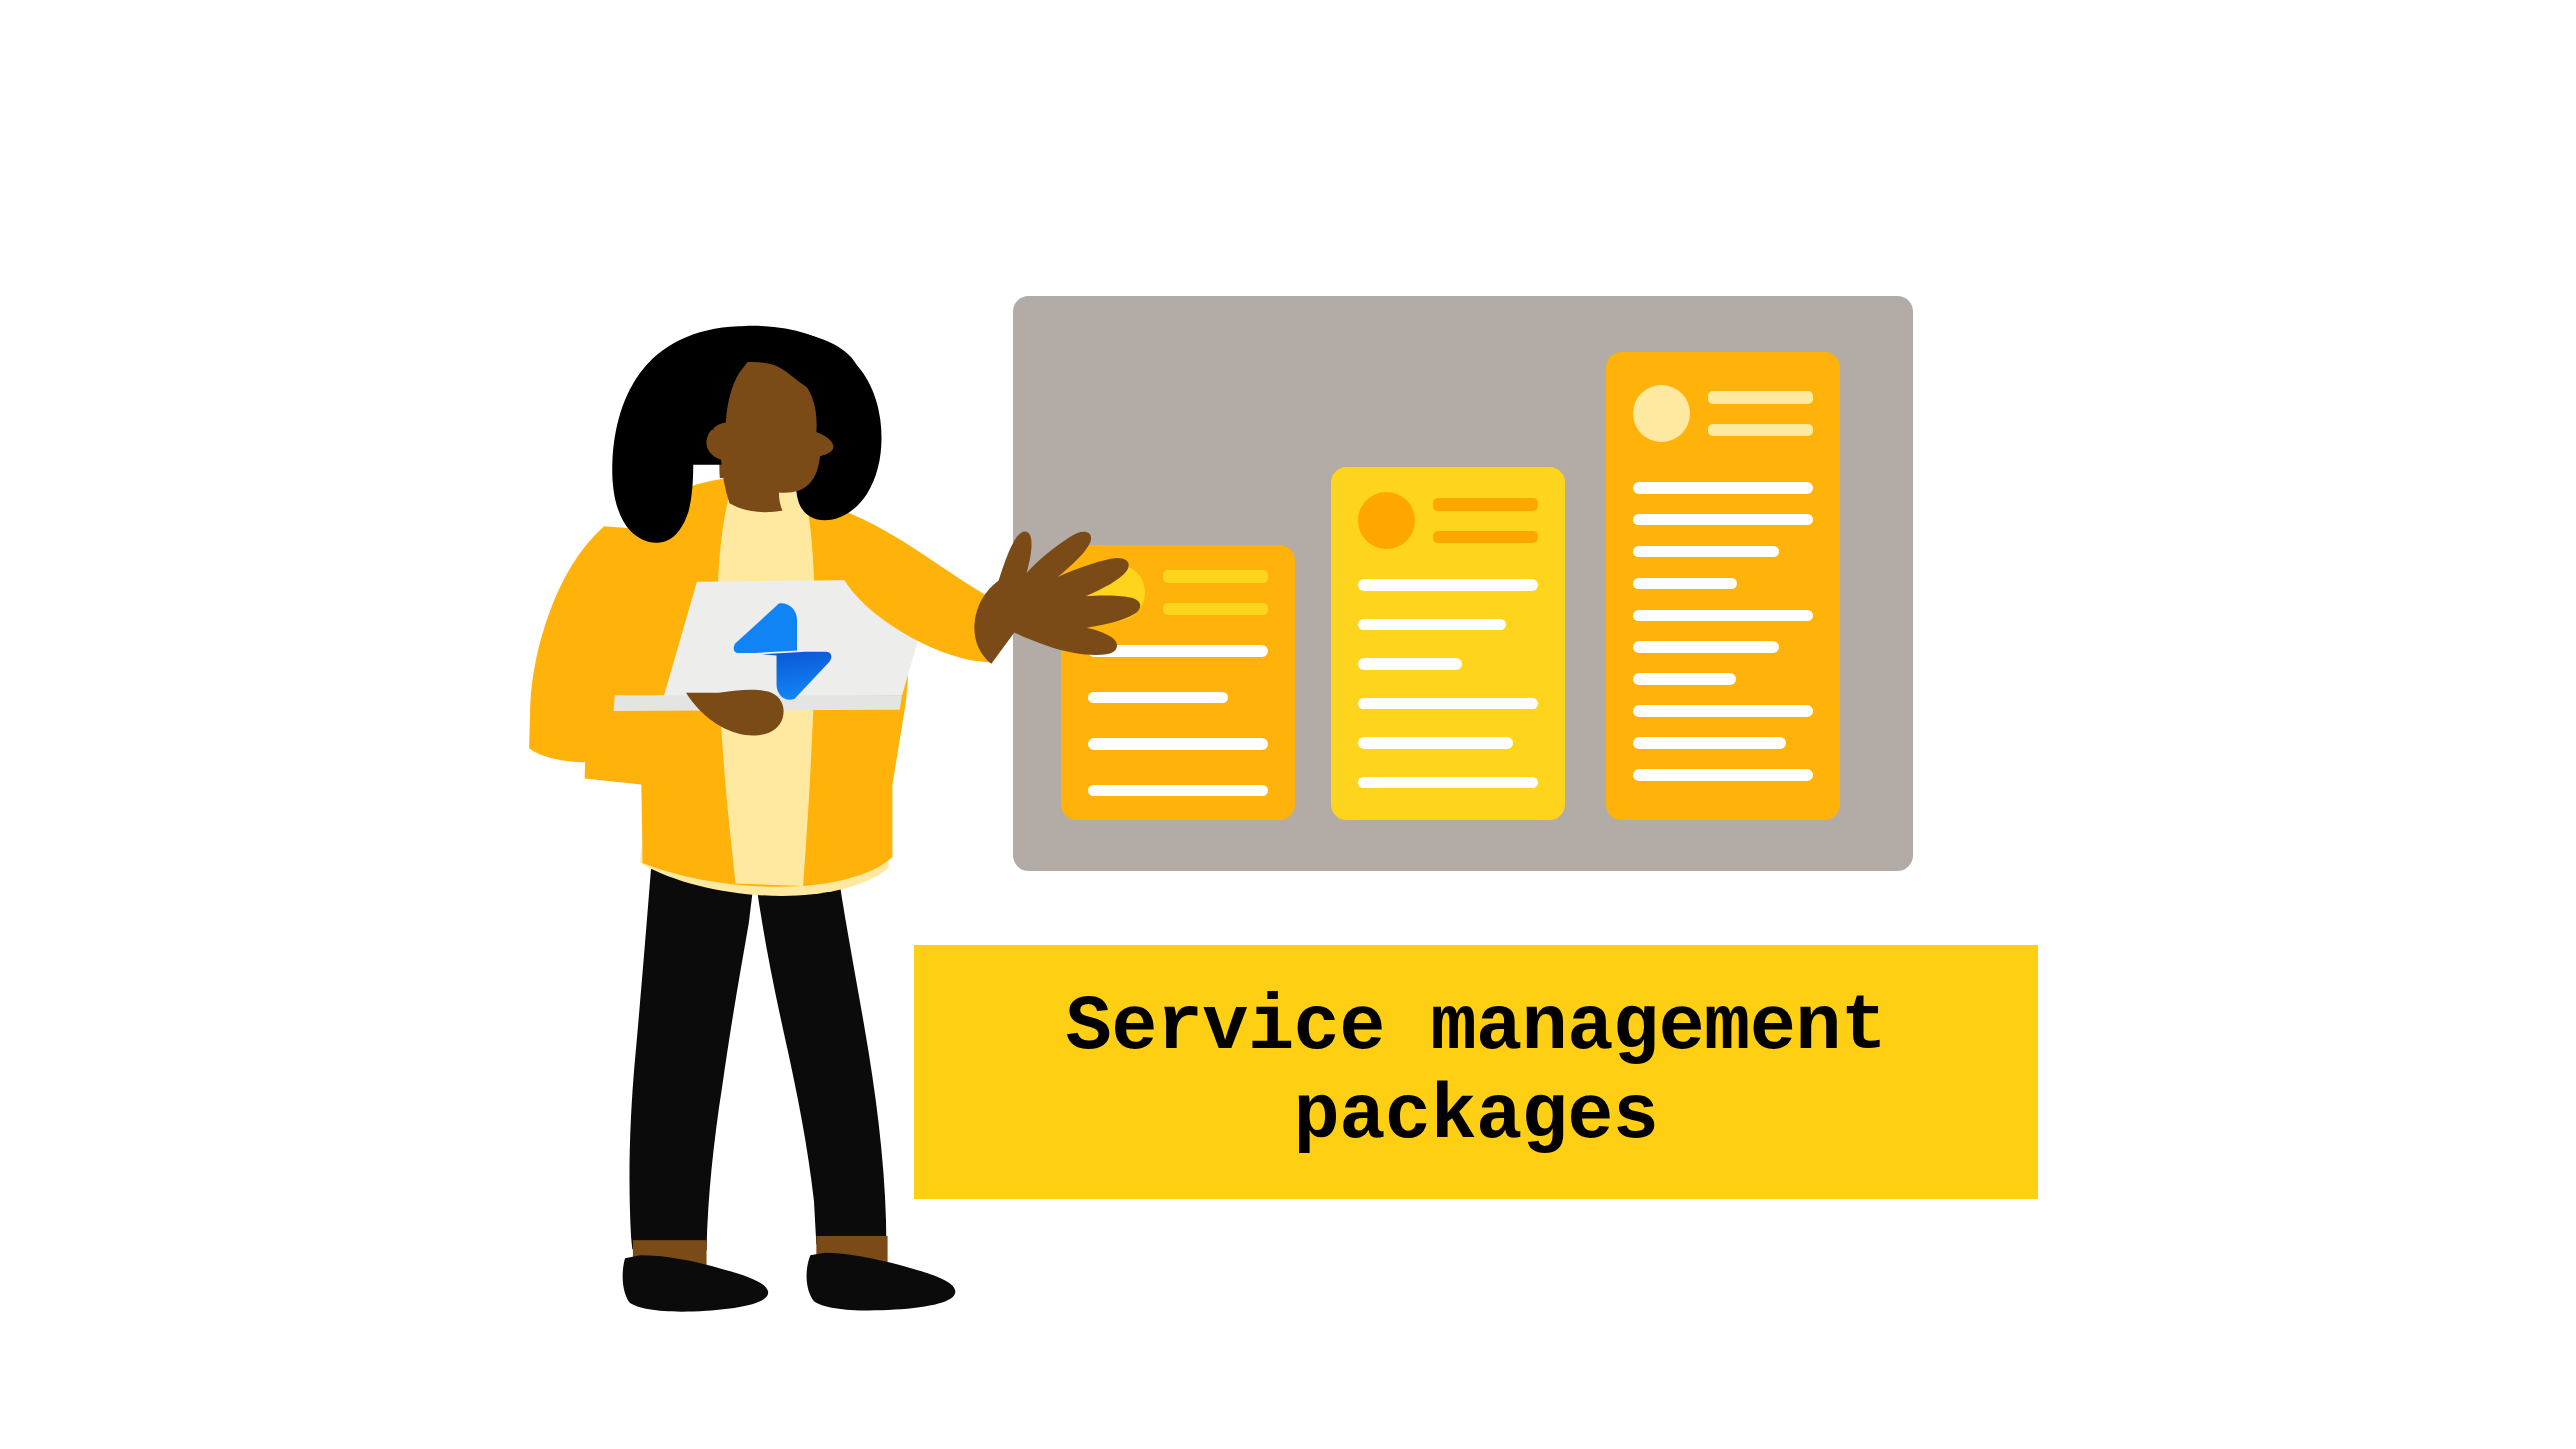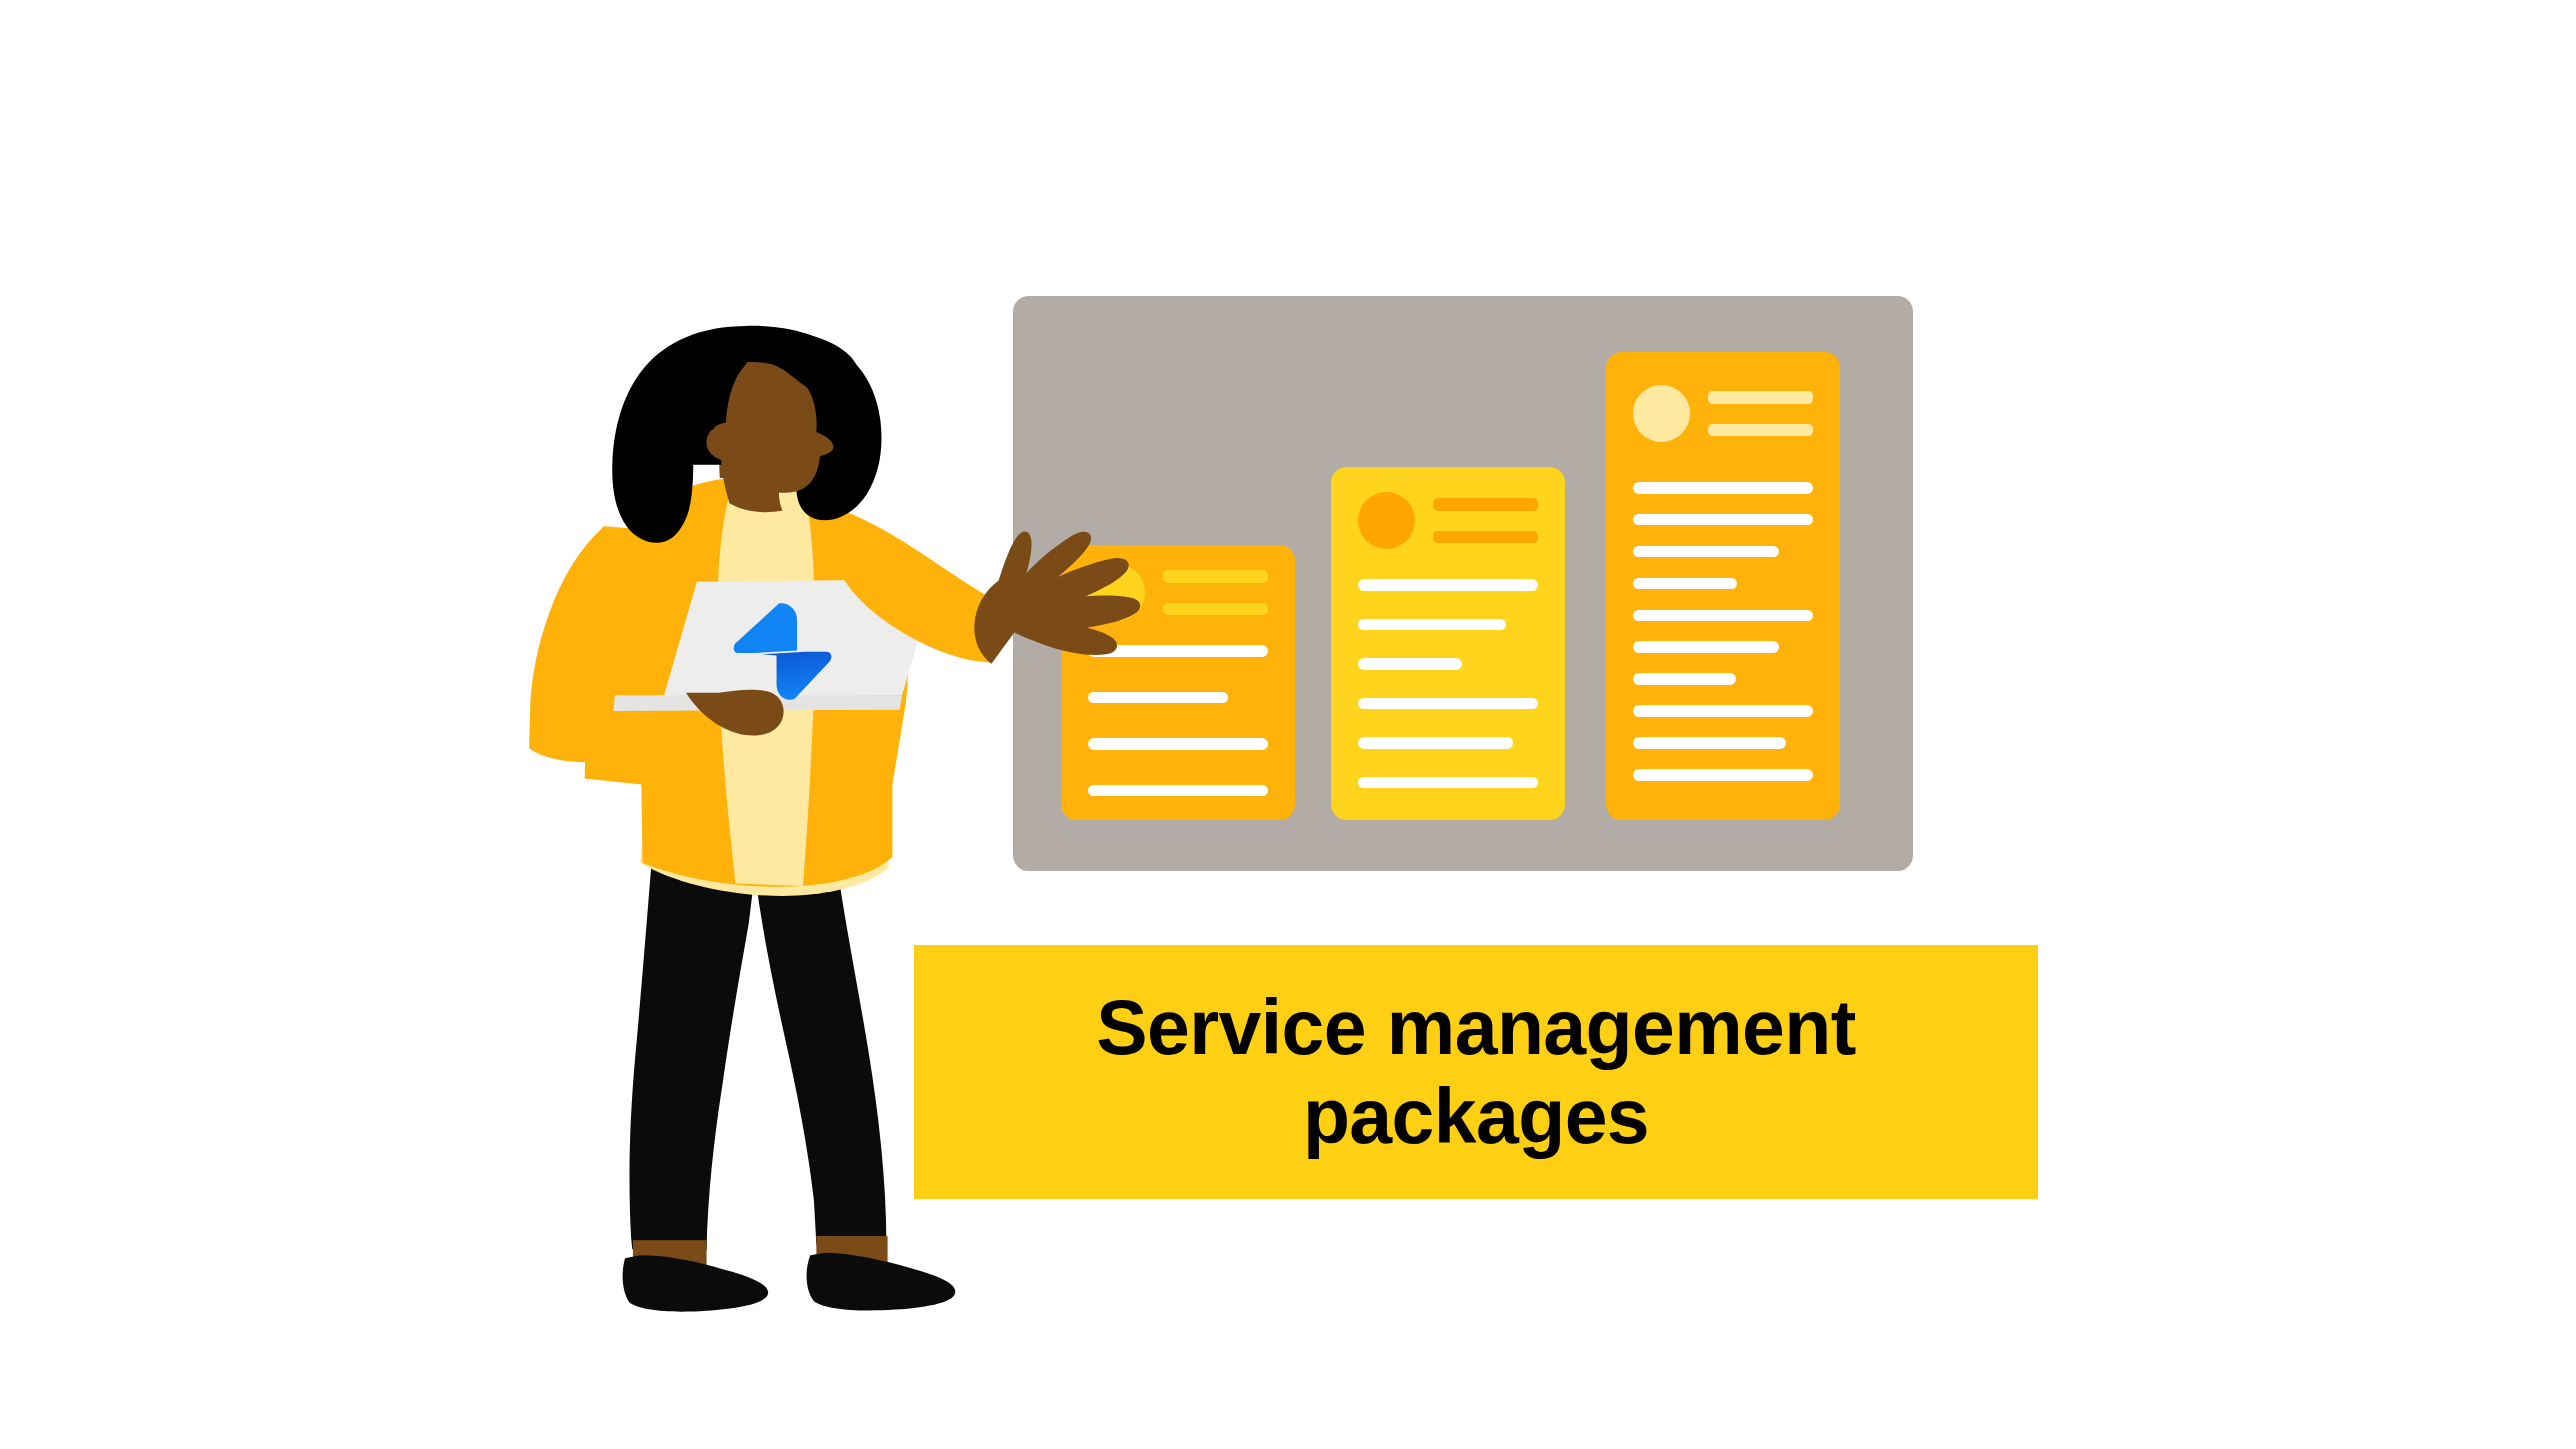--- a/index.html
+++ b/index.html
@@ -35,21 +35,21 @@
     height: 254px;
     background: #FFCF14;
     display: flex;
     align-items: center;
     justify-content: center;
     box-sizing: border-box;
     padding: 0 24px;
   }
   #title-text {
     color: #000000;
-    font-family: Liberation Sans, sans-serif;
+    font-family: Liberation Mono, monospace;
     font-weight: bold;
     font-size: 77px;
     line-height: 1.16;
     text-align: center;
     letter-spacing: -0.6px;
     white-space: pre-line;
     margin: 0;
   }
   
   #board {

